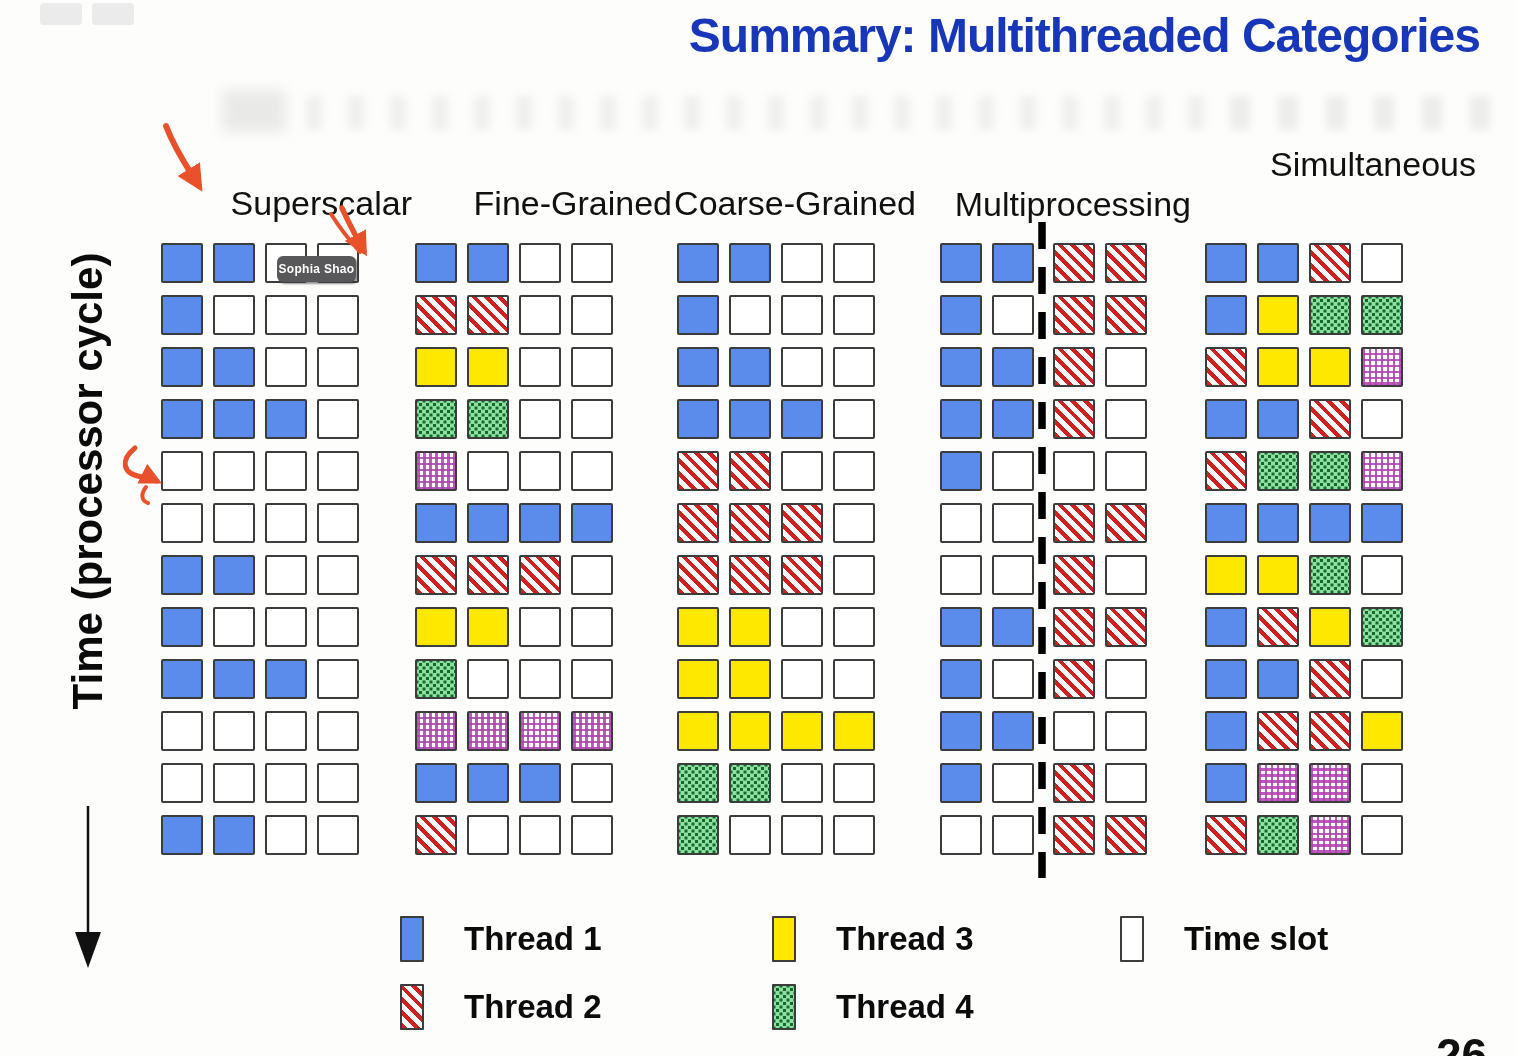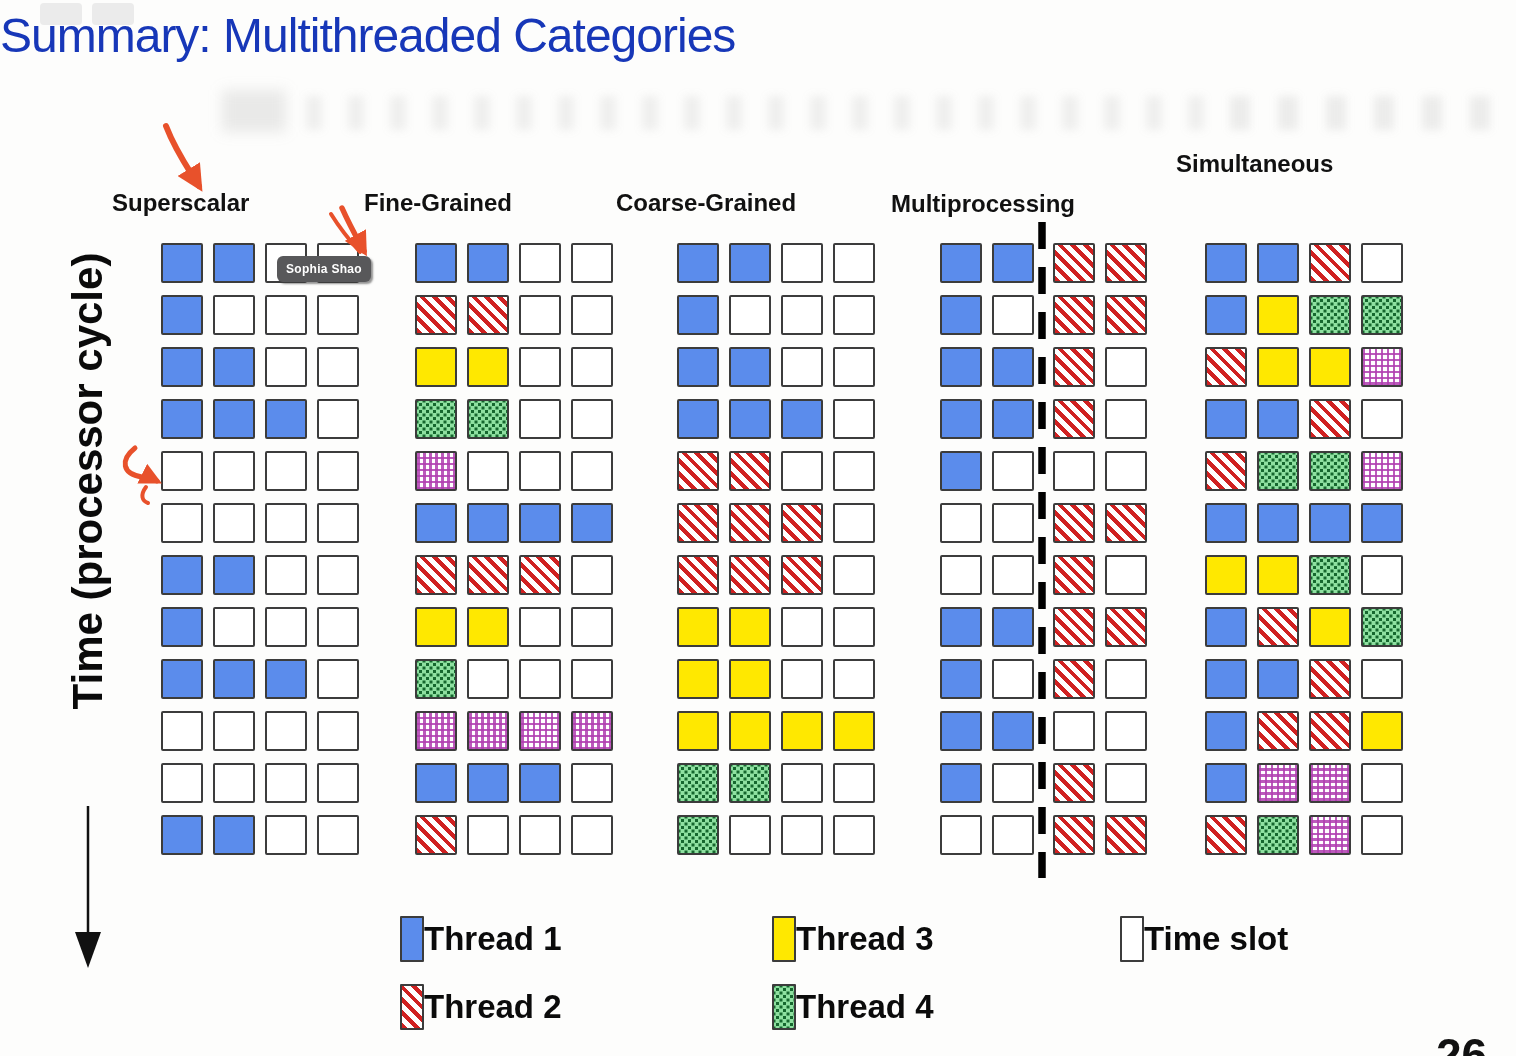--- a/index.html
+++ b/index.html
@@ -14,43 +14,43 @@
   
   .watermark{
     left:30px;top:-2px;font-size:25px;font-weight:700;letter-spacing:7px;
     color:rgba(185,185,185,0.45);filter:blur(0.6px);white-space:nowrap;
   }
   .wm-badge{display:inline-block;width:42px;height:22px;border-radius:4px;
     background:rgba(190,190,190,0.28);margin-left:10px;vertical-align:middle;}
 
   
   .title{
-    left:0;top:8px;width:1480px;text-align:left;
-    font-size:48px;font-weight:400;letter-spacing:-1px;color:#1737b8;
+    left:0;top:8px;width:1480px;text-align:right;
+    font-size:48px;font-weight:700;letter-spacing:-1px;color:#1737b8;
   }
 
   
   .ghost{filter:blur(4px);}
   .ghost1{left:222px;top:90px;width:64px;height:42px;background:rgba(130,130,130,0.16);filter:blur(7px);}
   .ghost2{left:306px;top:96px;width:910px;height:34px;
     background:repeating-linear-gradient(90deg,rgba(125,125,125,0.11) 0 16px,rgba(0,0,0,0) 16px 42px);}
   .ghost3{left:1230px;top:96px;width:272px;height:34px;
     background:repeating-linear-gradient(90deg,rgba(125,125,125,0.13) 0 20px,rgba(0,0,0,0) 20px 48px);}
 
   
   .time-label{
     left:-232px;top:450px;width:640px;height:62px;line-height:62px;
     transform:rotate(-90deg);text-align:center;
     font-size:42px;font-weight:600;color:#0a0a0a;white-space:nowrap;
   }
 
   
-  .mhead{width:300px;text-align:left;font-size:24px;font-weight:700;color:#111;line-height:46px;}
+  .mhead{width:300px;text-align:right;font-size:34px;font-weight:400;color:#111;line-height:46px;}
   #head-ss{left:112px;top:180px;}
-  #head-fg{left:364px;top:180px;}
+  #head-fg{left:372px;top:180px;}
   #head-cg{left:616px;top:180px;}
   #head-mp{left:891px;top:181px;}
   #head-smt{left:1176px;top:141px;}
 
   
   .grid{
     position:absolute;top:243px;display:grid;
     grid-template-columns:repeat(4,42px);grid-auto-rows:40px;
     column-gap:10px;row-gap:12px;
   }
@@ -72,32 +72,32 @@
     background-image:radial-gradient(circle,#15672e 1.6px,rgba(0,0,0,0) 1.9px),
                      radial-gradient(circle,#15672e 1.6px,rgba(0,0,0,0) 1.9px);
     background-size:7px 7px;background-position:0 0,3.5px 3.5px;}
   .c-T5{background-color:#fff;
     background-image:repeating-linear-gradient(0deg,rgba(176,62,176,0.85) 0 2.5px,rgba(0,0,0,0) 2.5px 6px),
                      repeating-linear-gradient(90deg,rgba(176,62,176,0.85) 0 2.5px,rgba(0,0,0,0) 2.5px 6px);}
   .c-I{background:#fff;}
 
   
   .tooltip{
-    left:277px;top:256px;width:94px;height:26px;
+    left:277px;top:256px;width:79px;height:26px;
     background:#58585a;border-radius:6px;box-shadow:2px 2px 2px rgba(60,60,60,0.55);
     color:#fff;font-size:12px;font-weight:700;letter-spacing:0.3px;
     display:flex;align-items:center;justify-content:center;
   }
 
   
   .legend-col{position:absolute;display:flex;flex-direction:column;gap:22px;}
   #legend-col-0{left:368px;top:916px;}
   #legend-col-1{left:740px;top:916px;}
   #legend-col-2{left:1088px;top:916px;}
-  .legend-item{display:flex;align-items:center;height:46px;padding-left:32px;}
+  .legend-item{display:flex;align-items:center;gap:40px;height:46px;padding-left:32px;}
   .legend-swatch{width:24px;height:46px;border-width:2px;border-radius:1px;flex:0 0 auto;}
   .legend-label{font-size:33px;font-weight:600;color:#0b0b0b;white-space:nowrap;}
 
   
   .pagenum{left:1436px;top:1028px;font-size:46px;font-weight:700;color:#111;}
 
   svg.overlay{position:absolute;left:0;top:0;pointer-events:none;}
 </style>
 </head>
 <body>

